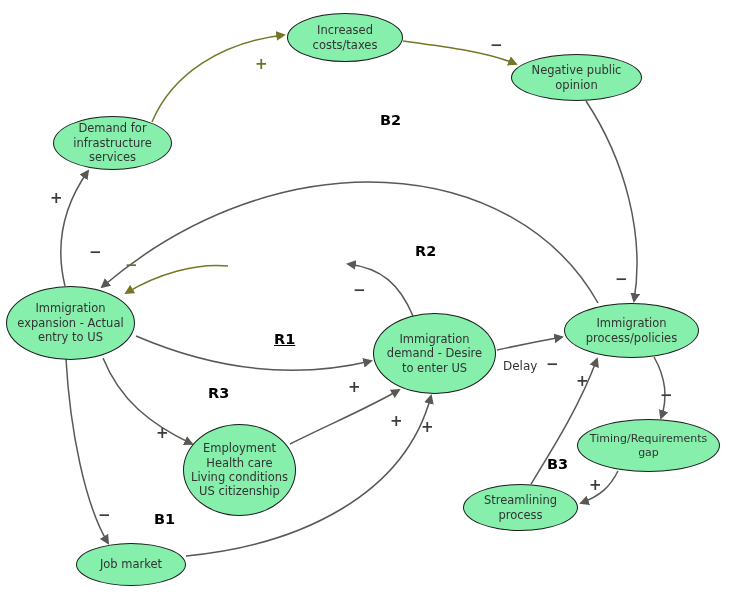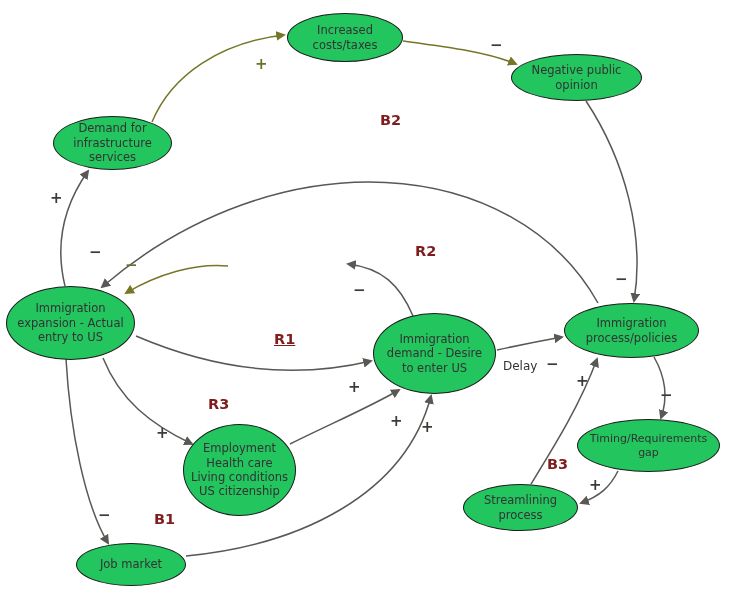--- a/index.html
+++ b/index.html
@@ -8,31 +8,31 @@
     width: 742px; height: 600px;
     background: #ffffff;
     font-family: "DejaVu Sans", sans-serif;
     overflow: hidden;
   }
   .edges { position:absolute; left:0; top:0; width:742px; height:600px; }
   .node {
     position: absolute;
     border: 1.6px solid #1c1c1c;
     border-radius: 50%;
-    background: #22c55e;
+    background: #86efac;
     display: flex; align-items: center; justify-content: center;
     text-align: center;
     white-space: pre-line;
     font-size: 11.5px; line-height: 1.25; color: #333333;
     box-sizing: border-box;
     padding: 2px;
   }
   .loop-label {
     position: absolute;
-    font-weight: bold; font-size: 14.5px; color: #7f1d1d;
+    font-weight: bold; font-size: 14.5px; color: #000000;
   }
   .sign {
     position: absolute;
     font-weight: bold; font-size: 15px; color: #3d3b38;
     line-height: 1;
   }
   .sign.olive { color: #6f6f2d; }
   .edge-label {
     position: absolute;
     font-size: 12px; color: #333333;
@@ -103,21 +103,21 @@
 gap</div>
 
   <div class="node" style="left:76px; top:543px; width:110px; height:43px;">Job market</div>
 
   <div class="node" style="left:463px; top:484px; width:115px; height:47px;">Streamlining
 process</div>
 
   <span class="loop-label" style="left:380px; top:112px;">B2</span>
   <span class="loop-label" style="left:415px; top:243px;text-align:right;">R2</span>
   <span class="loop-label" style="left:274px; top:331px;text-decoration:underline;">R1</span>
-  <span class="loop-label" style="left:208px; top:396px;">R3</span>
+  <span class="loop-label" style="left:208px; top:385px;">R3</span>
   <span class="loop-label" style="left:154px; top:511px;">B1</span>
   <span class="loop-label" style="left:547px; top:456px;">B3</span>
 
   <span class="sign olive" style="left:255px; top:57px;">+</span>
   <span class="sign" style="left:490px; top:38px;">−</span>
   <span class="sign" style="left:50px; top:191px;">+</span>
   <span class="sign" style="left:89px; top:245px;">−</span>
   <span class="sign olive" style="left:125px; top:258px;">−</span>
   <span class="sign" style="left:353px; top:283px;">−</span>
   <span class="sign" style="left:615px; top:272px;">−</span>

